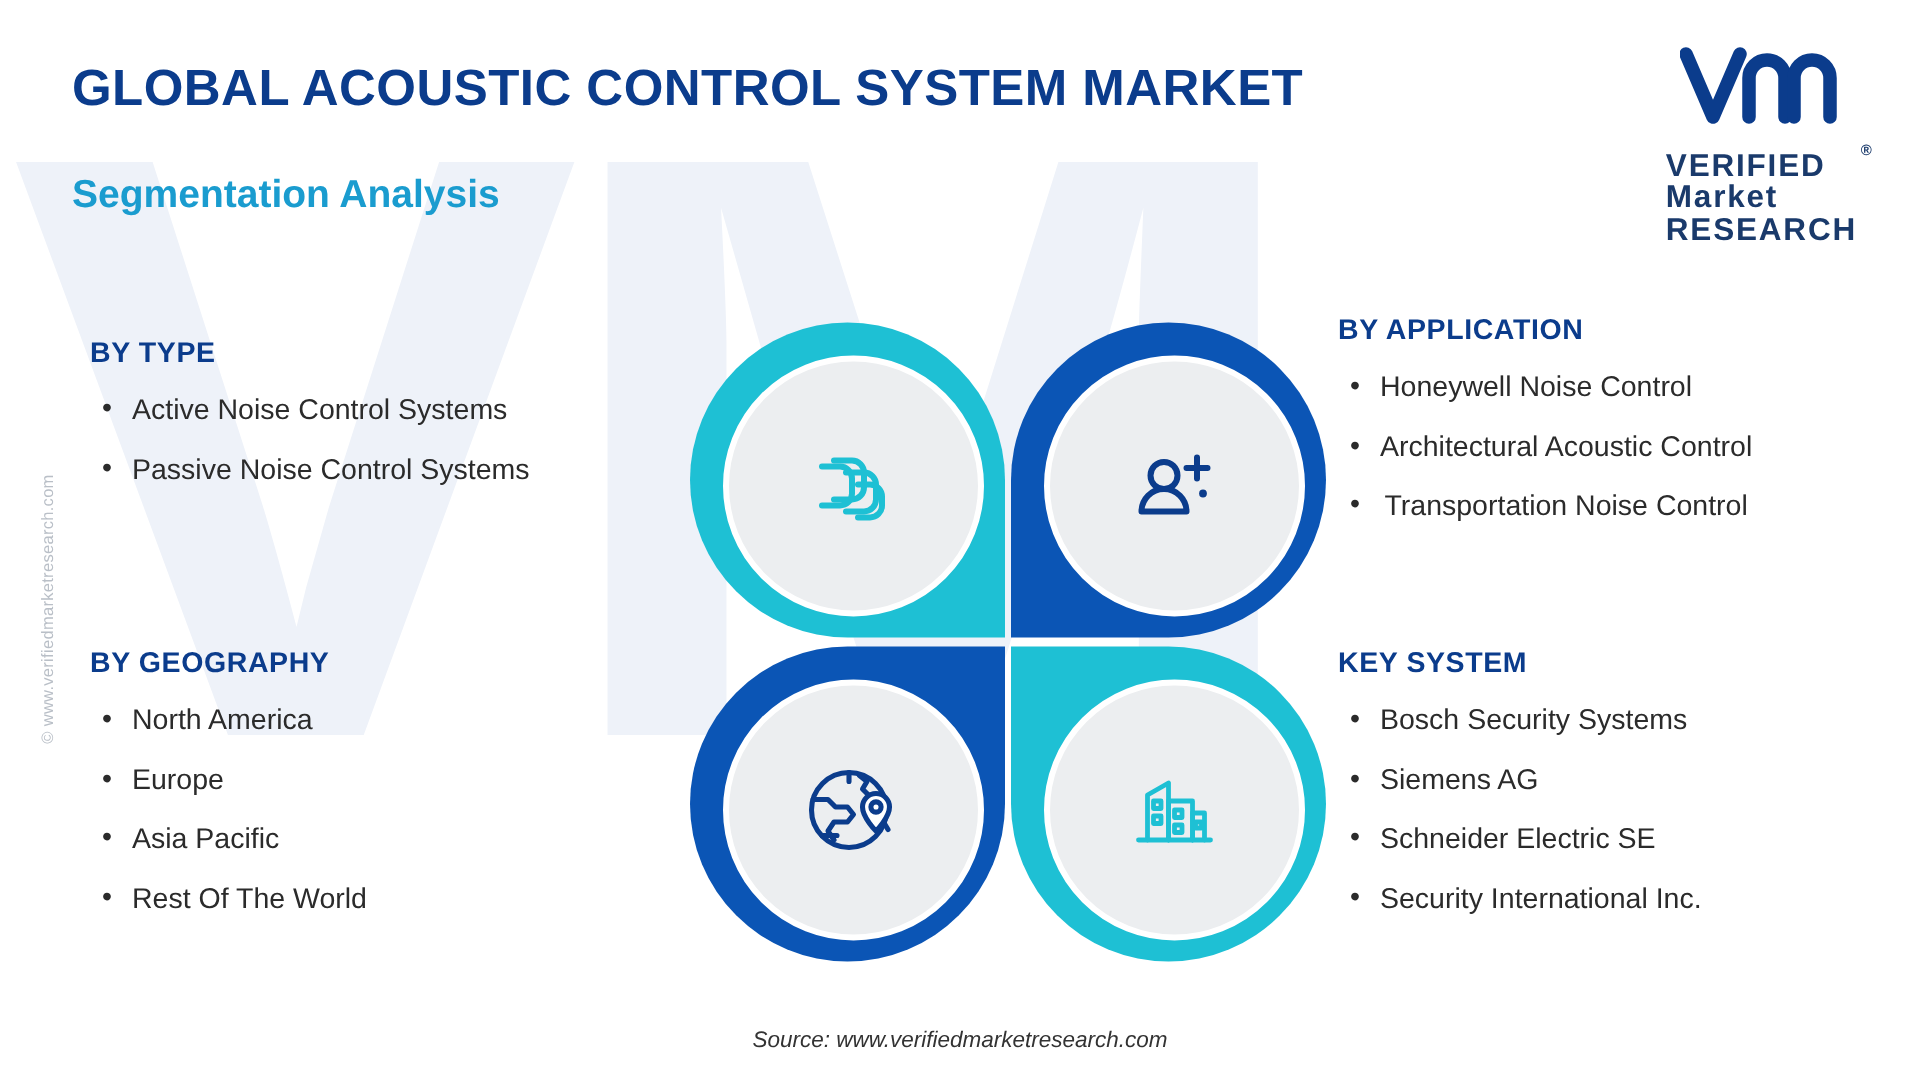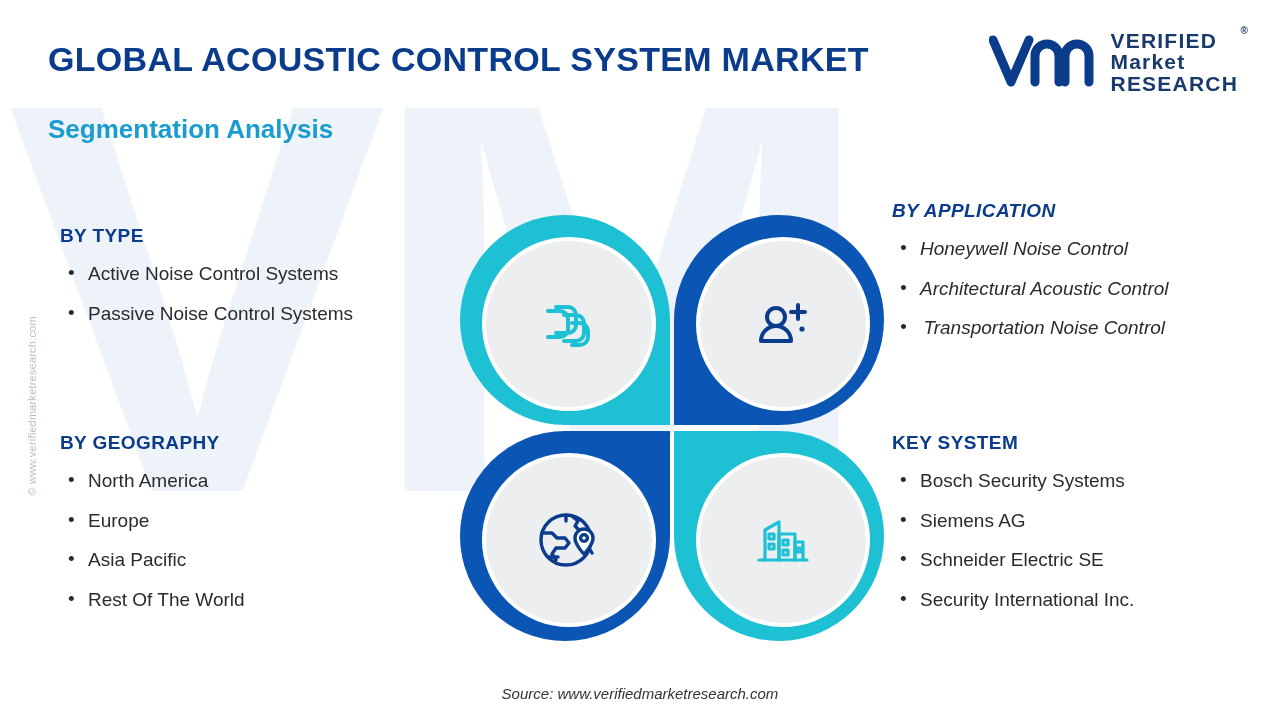--- a/index.html
+++ b/index.html
@@ -33,21 +33,21 @@
     position:absolute;left:0;top:0;width:1280px;height:108px;
     background:#ffffff;
   }
   .title{
     position:absolute;left:48px;top:40px;
     font-size:34px;font-weight:700;color:#0b3c8c;
     letter-spacing:.3px;
   }
   .logo{
     position:absolute;right:42px;top:30px;
-    display:flex;align-items:center;gap:14px;
+    display:flex;align-items:center;gap:14px;flex-direction:column;
   }
   .logo-mark{width:108px;height:56px;}
   .logo-text{
     line-height:1.02;
     color:#1a3a6b;
     font-weight:700;
     font-size:21px;
     letter-spacing:1.2px;
     position:relative;
   }
@@ -141,21 +141,21 @@
 <div class="col" style="left:60px;top:432px;">
   <div class="cat-title">BY GEOGRAPHY</div>
   <ul class="items">
     <li>North America</li>
     <li>Europe</li>
     <li>Asia Pacific</li>
     <li>Rest Of The World</li>
   </ul>
 </div>
 
-<div class="col" style="left:892px;top:200px;font-style:italic;">
+<div class="col" style="left:892px;top:210px;">
   <div class="cat-title">BY APPLICATION</div>
   <ul class="items">
     <li>Honeywell Noise Control</li>
     <li style="max-width:290px;">Architectural Acoustic Control</li>
     <li style="max-width:400px;text-align:center;">Transportation Noise Control</li>
   </ul>
 </div>
 
 <div class="col" style="left:892px;top:432px;">
   <div class="cat-title">KEY SYSTEM</div>

